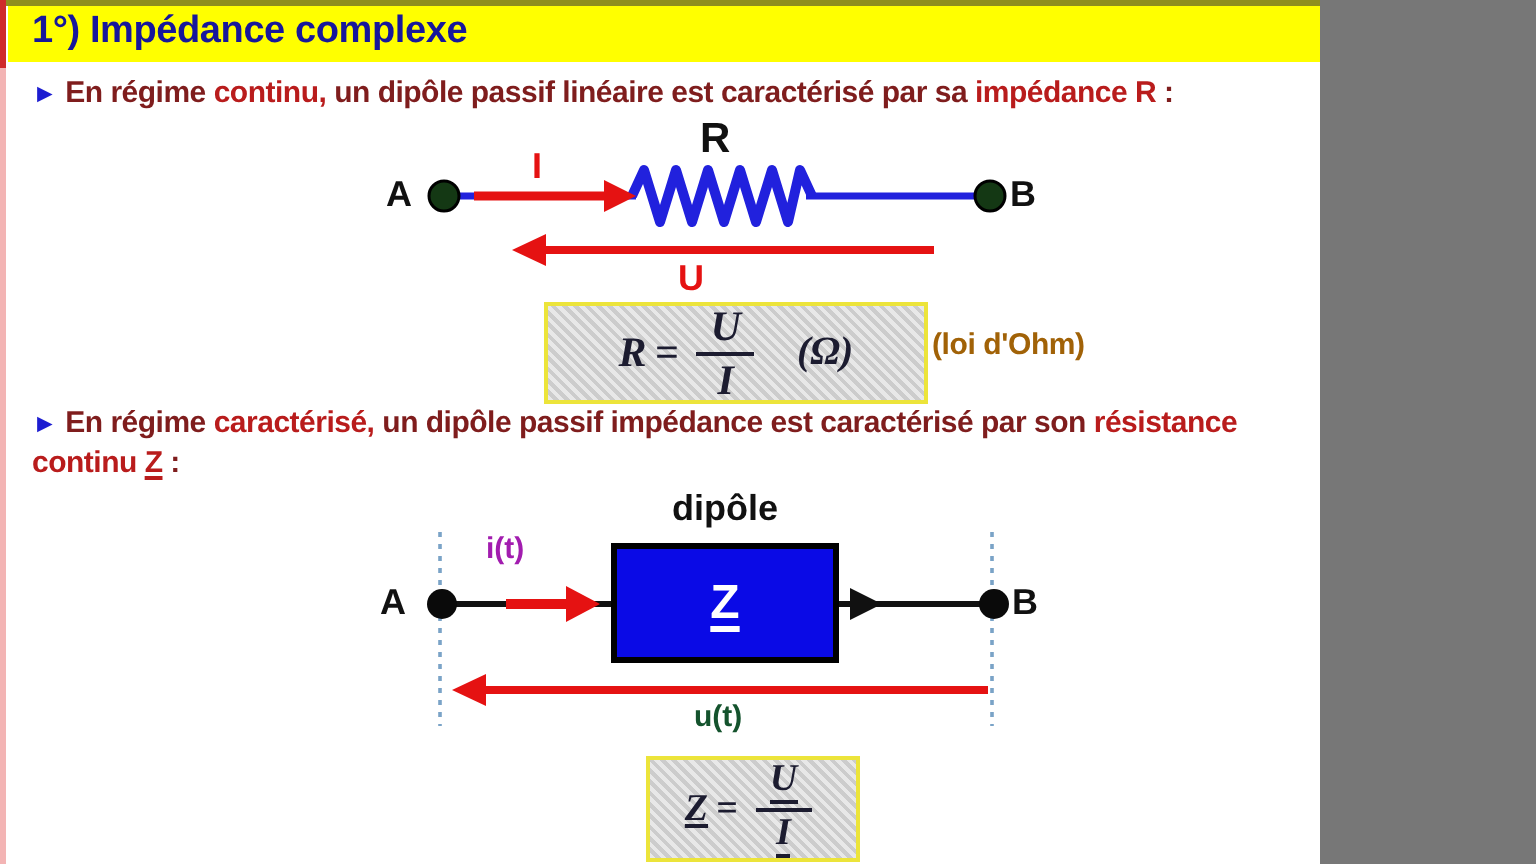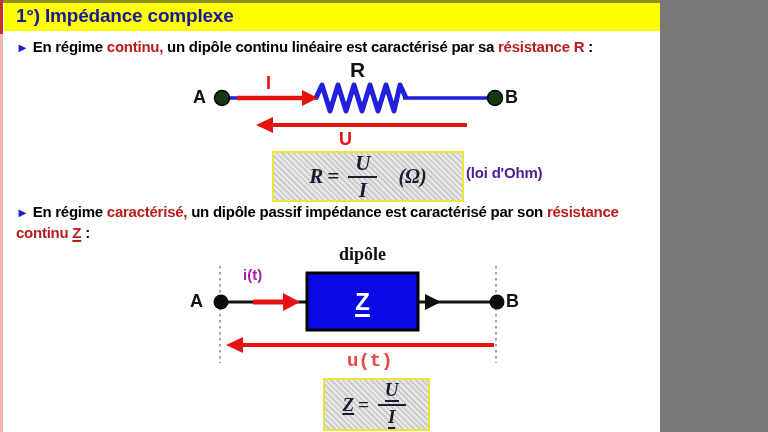--- a/index.html
+++ b/index.html
@@ -14,56 +14,56 @@
                 background:linear-gradient(to bottom,#cf2b2b 0 34px,#f3b4b4 34px 100%); }
   
   .title-bar  { position:absolute; left:4px; top:3px; right:0; height:28px; background:#ffff00; }
   .title-text { position:absolute; left:12px; top:2px; font-size:19px; font-weight:bold;
                 color:#17179b; letter-spacing:-0.2px; }
   
   .bullet { position:absolute; left:16px; font-size:15px; font-weight:bold;
             letter-spacing:-0.25px; line-height:19.5px; color:#0a0a0a; }
   .b1 { top:37px;  width:748px; }
   .b2 { top:202px; width:752px; }
-  .blue  { color:#000000; }
+  .blue  { color:#7f1d1d; }
   .black { color:#b91c1c; }
   .marker { color:#1d1dd1; font-size:13px; margin-right:4px; }
   .uz { text-decoration:underline; text-decoration-thickness:2px; text-underline-offset:2px; }
   
   .art { position:absolute; left:0; top:0; z-index:1; }
   
   .lbl { position:absolute; z-index:2; font-weight:bold; }
   .lbl-r     { left:350px; top:58px;  font-size:21px; color:#111; }
   .lbl-a1    { left:193px; top:87px;  font-size:18px; color:#111; }
   .lbl-b1    { left:505px; top:87px;  font-size:18px; color:#111; }
   .lbl-i     { left:266px; top:73px;  font-size:18px; color:#e51212; }
   .lbl-u     { left:339px; top:129px; font-size:18px; color:#e51212; }
-  .lbl-dip   { left:307px; top:244px; width:111px; text-align:center; font-size:18px; color:#111;font-family:Liberation Serif, serif; }
+  .lbl-dip   { left:307px; top:244px; width:111px; text-align:center; font-size:18px; color:#111; }
   .lbl-a2    { left:190px; top:291px; font-size:18px; color:#111; }
   .lbl-b2    { left:506px; top:291px; font-size:18px; color:#111; }
   .lbl-it    { left:243px; top:266px; font-size:15px; color:#a21caf; }
-  .lbl-ut    { left:347px; top:350px; font-size:19px; color:#ef4444;font-family:Liberation Mono, monospace; }
+  .lbl-ut    { left:347px; top:350px; font-size:15px; color:#14532d; }
   .zbox-text { left:307px; top:273px; width:111px; height:57px; display:flex;
                align-items:center; justify-content:center; font-size:24px; color:#fff;
                text-decoration:underline; text-decoration-thickness:2.5px; text-underline-offset:4px; }
   
   .fbox { position:absolute; z-index:2; background:#d9d9d9;
           background-image:repeating-linear-gradient(45deg, rgba(255,255,255,.4) 0 2px, rgba(0,0,0,.06) 2px 4px);
           border:2px solid #ece43a; display:flex; align-items:center; justify-content:center;
           font-family:"Liberation Serif", serif; font-style:italic; font-weight:bold; color:#1c1c30; }
   .fbox1 { left:272px; top:151px; width:188px; height:47px; font-size:21px; }
   .fbox2 { left:323px; top:378px; width:103px; height:49px; font-size:19px; }
   .frac  { display:inline-block; text-align:center; vertical-align:middle; margin:0 5px; line-height:1.05; }
   .frac .num { display:block; border-bottom:2.5px solid #1c1c30; padding:0 7px 2px 7px; }
   .frac .den { display:block; padding:1px 7px 0 7px; }
   .frac .inner-u { display:inline-block; border-bottom:2px solid #1c1c30; padding-bottom:1px; line-height:1; }
   .eq { margin:0 4px; }
   .unit { margin-left:16px; font-size:20px; }
   .caption { position:absolute; left:466px; top:164px; font-size:15px; font-weight:bold;
-             color:#4c1d95; letter-spacing:-0.2px; z-index:2; }
+             color:#a16207; letter-spacing:-0.2px; z-index:2; }
 </style>
 </head>
 <body>
 
 <div class="slide">
 
   <svg class="art" width="768" height="432" viewBox="0 0 768 432">
 
     <g>
       <line x1="229" y1="98" x2="318" y2="98" stroke="#2121dd" stroke-width="3.5"></line>
@@ -102,21 +102,21 @@
   </svg>
 
   <div class="top-line"></div>
   <div class="left-line"></div>
 
   <div class="title-bar">
     <span class="title-text">1°) Impédance complexe</span>
   </div>
 
   <div class="bullet b1">
-    <span class="marker">►</span><span class="blue">En régime </span><span class="black">continu,</span><span class="blue"> un dipôle continu linéaire est caractérisé par sa </span><span class="black">résistance R</span><span class="blue"> :</span>
+    <span class="marker">►</span><span class="blue">En régime </span><span class="black">continu,</span><span class="blue"> un dipôle passif linéaire est caractérisé par sa </span><span class="black">impédance R</span><span class="blue"> :</span>
   </div>
 
   <div class="lbl lbl-r">R</div>
   <div class="lbl lbl-a1">A</div>
   <div class="lbl lbl-b1">B</div>
   <div class="lbl lbl-i">I</div>
   <div class="lbl lbl-u">U</div>
 
   <div class="fbox fbox1">
     <span>R</span>

